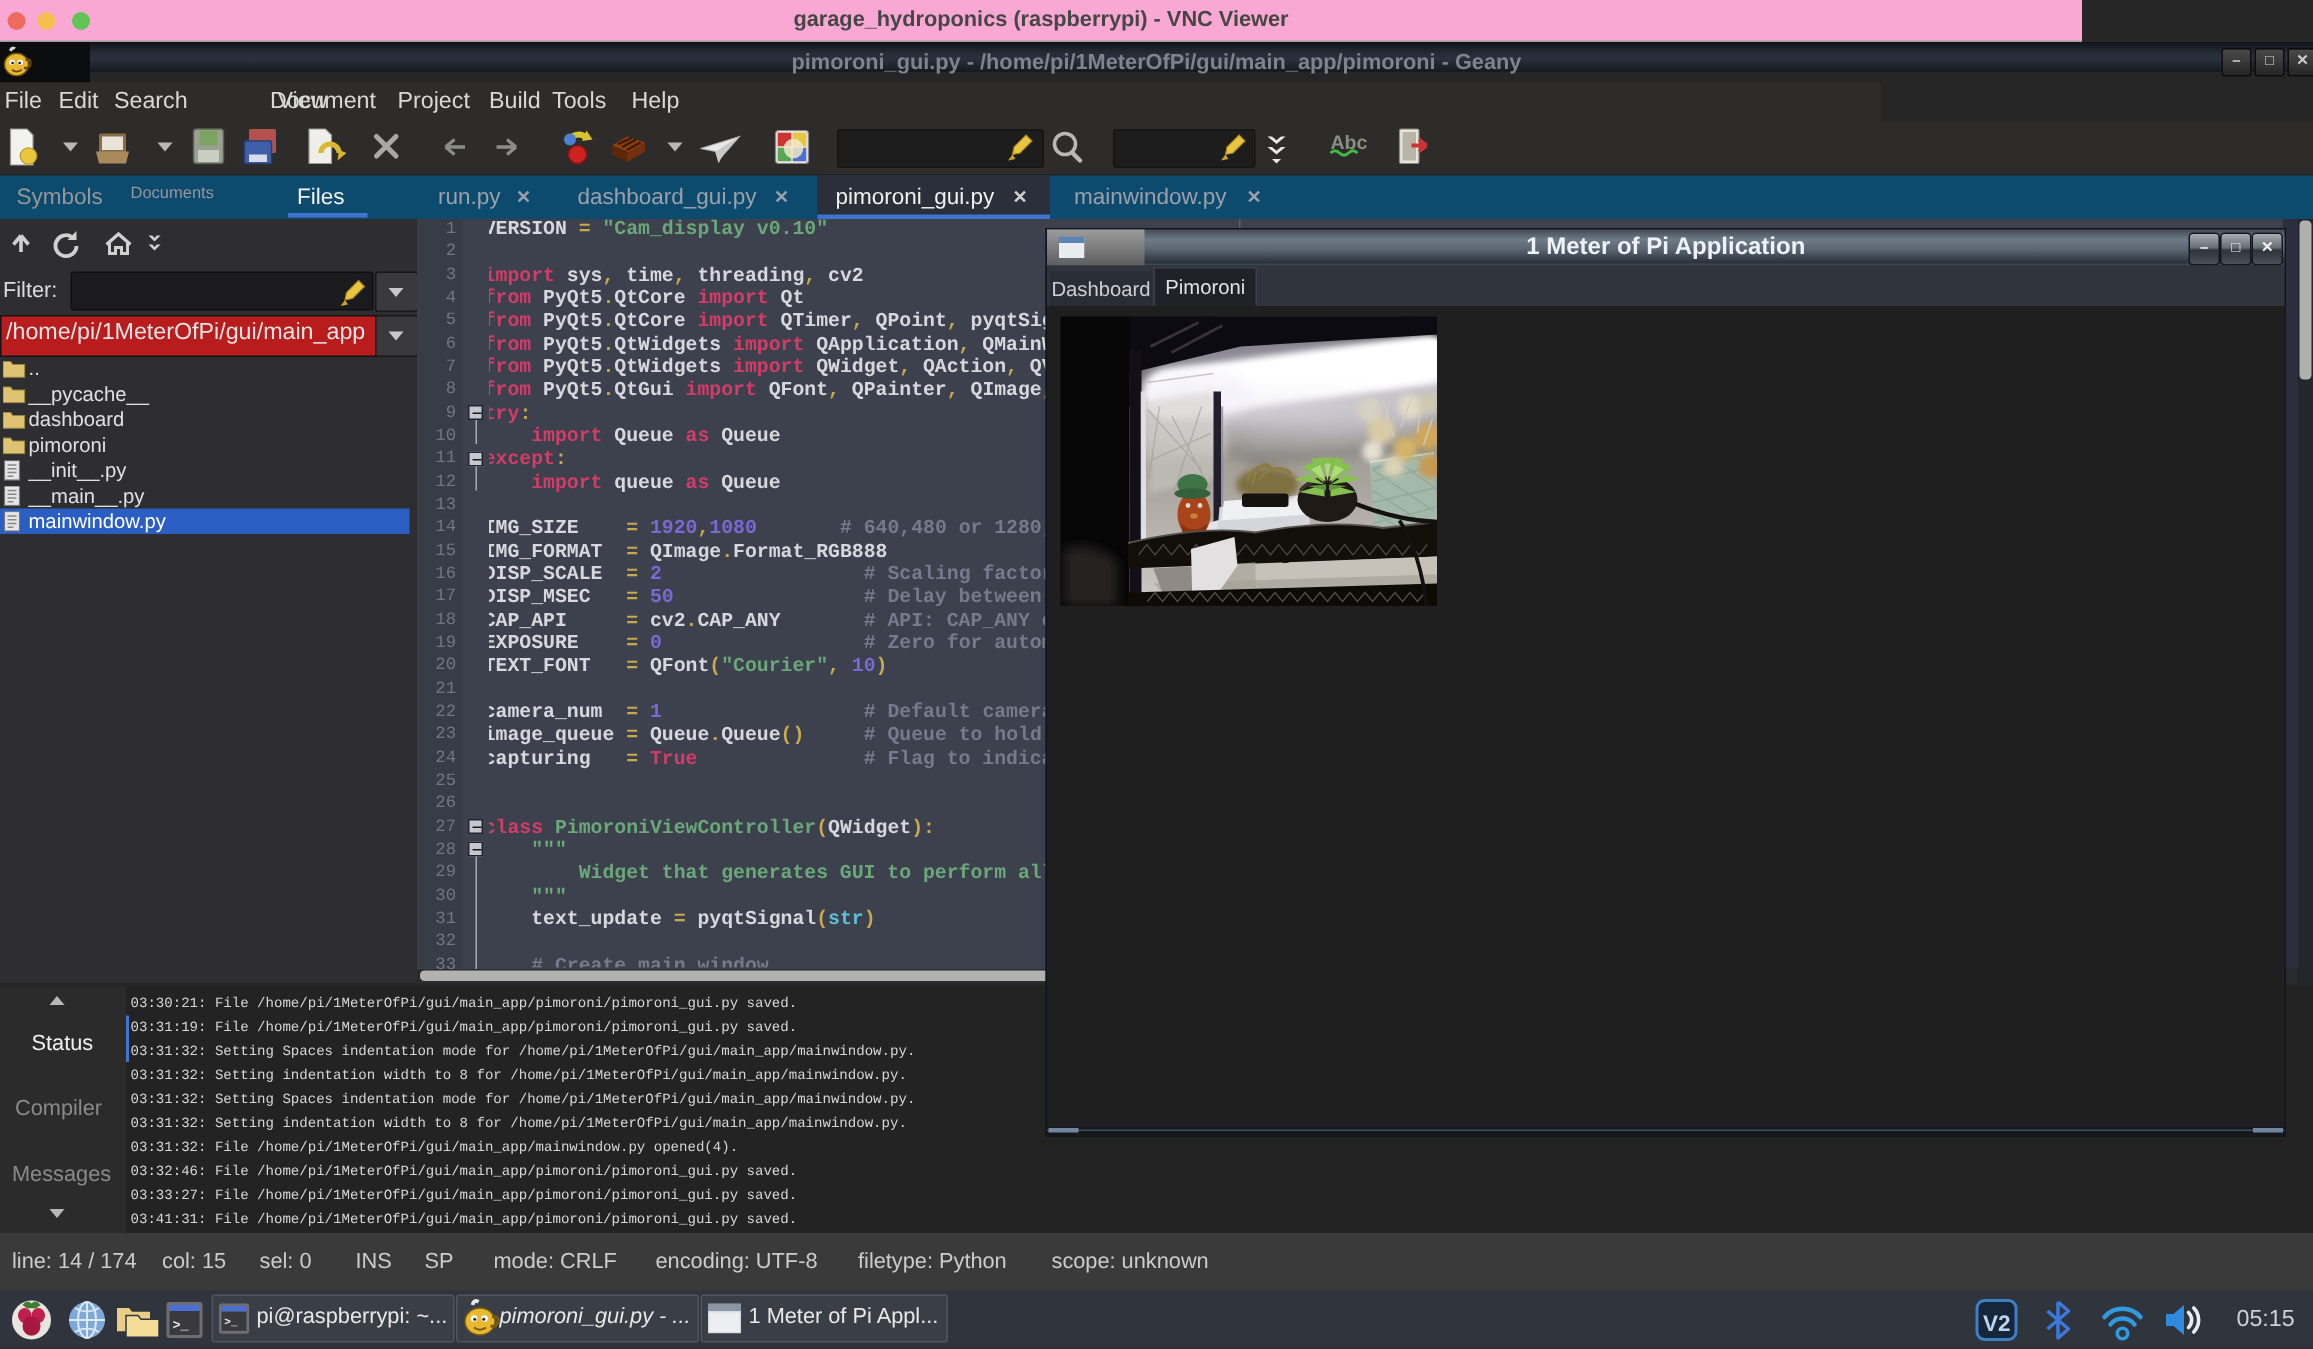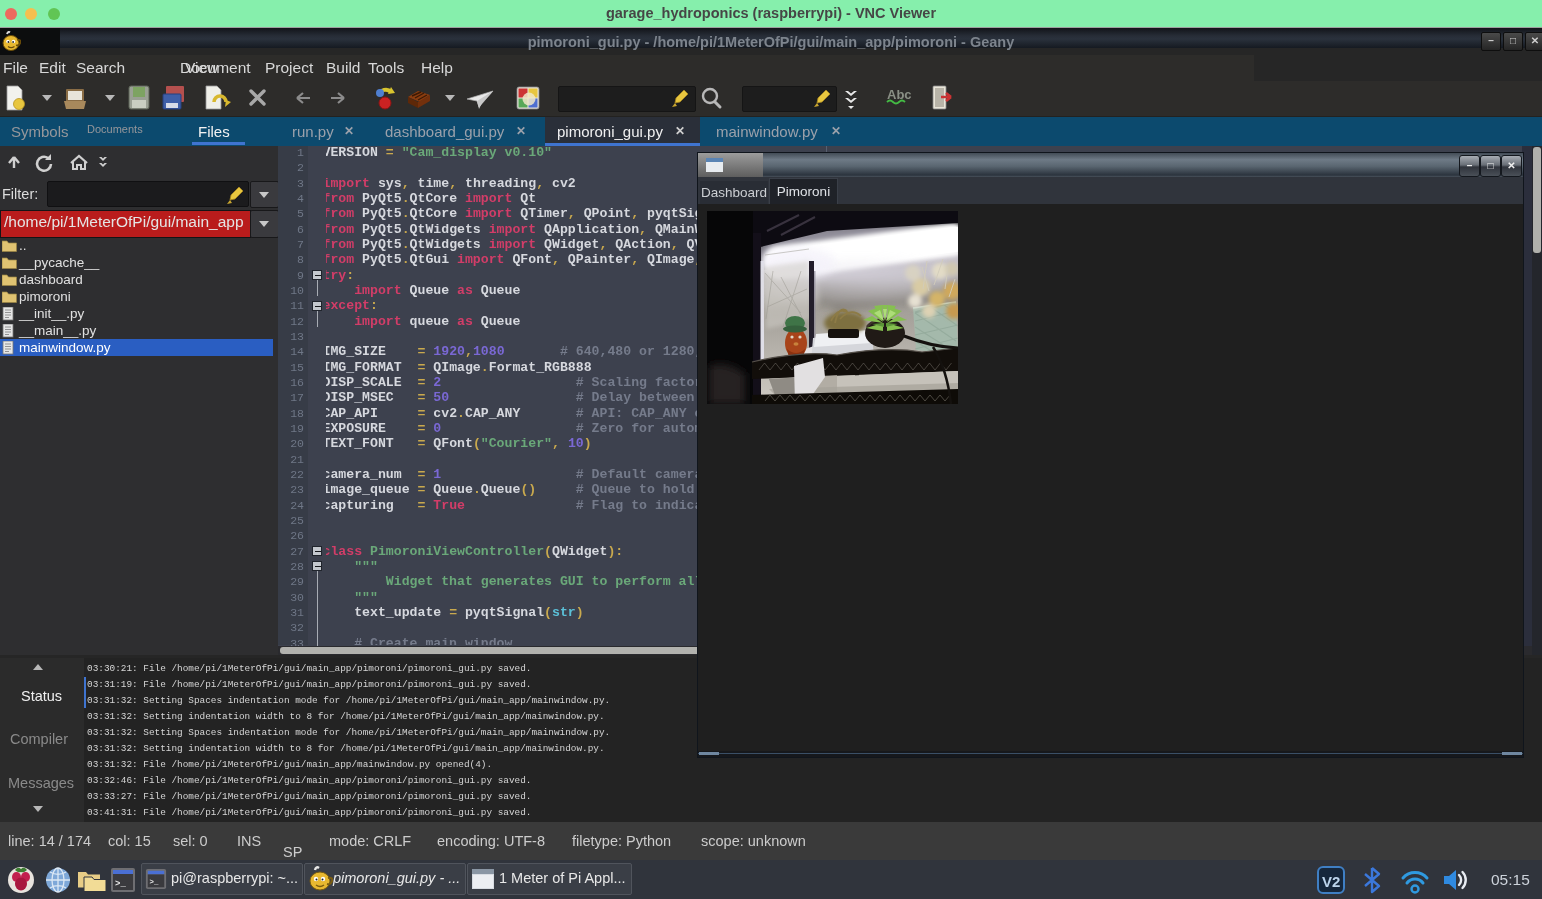--- a/index.html
+++ b/index.html
@@ -1,21 +1,21 @@
 <!DOCTYPE html>
 <html><head>
 <meta charset="utf-8">
 <style>
   html,body{margin:0;padding:0;}
   body{width:1542px;height:899px;position:relative;overflow:hidden;background:#262626;
        font-family:"Liberation Sans",sans-serif;}
   .abs{position:absolute;}
   .mono{font-family:"Liberation Mono",monospace;}
   
-  #macbar{left:0;top:0;width:1542px;height:27px;background:#86efac;border-bottom:1px solid #9e9e9e;}
+  #macbar{left:0;top:0;width:1388px;height:27px;background:#f9a8d4;border-bottom:1px solid #9e9e9e;}
   .tl{position:absolute;top:8px;width:12px;height:12px;border-radius:50%;}
   #mactitle{position:absolute;left:0;right:0;top:5px;text-align:center;font-size:14.5px;font-weight:bold;color:#464646;}
   
   #gtitle{left:0;top:28px;width:1542px;height:20px;
     background:linear-gradient(180deg,#121419 0%,#272d37 40%,#2a313c 55%,#151a21 100%);}
   #gtitle .dk{position:absolute;left:0;top:0;width:60px;height:27px;background:#0c0d0e;}
   #gtitletx{position:absolute;left:0;right:0;top:6px;text-align:center;font-size:14.5px;font-weight:bold;color:#7d848d;}
   .wbtn{position:absolute;top:4px;width:18px;height:17px;background:linear-gradient(180deg,#4a4a4a,#252525);
         border:1px solid #0e0e0e;border-radius:2px;color:#cfcfcf;font-size:10px;font-weight:bold;
         text-align:center;line-height:16px;}
@@ -410,21 +410,21 @@
 <div class="abs" style="left:1522px;top:146px;width:10px;height:500px;background:#2b2e3c;"></div>
 <div class="abs" style="left:1532px;top:146px;width:10px;height:509px;background:#24262c;">
   <div style="position:absolute;left:1px;top:1px;width:8px;height:106px;background:#b0b0ac;border-radius:3px;"></div>
 </div>
 
 <div class="abs" id="statusbar">
   <span style="left:8px;">line: 14 / 174</span>
   <span style="left:108px;">col: 15</span>
   <span style="left:173px;">sel: 0</span>
   <span style="left:237px;">INS</span>
-  <span style="left:283px;margin-top:11px;">SP</span>
+  <span style="left:283px;">SP</span>
   <span style="left:329px;">mode: CRLF</span>
   <span style="left:437px;">encoding: UTF-8</span>
   <span style="left:572px;">filetype: Python</span>
   <span style="left:701px;">scope: unknown</span>
 </div>
 
 <div class="abs" id="taskbar">
   <svg style="position:absolute;left:0;top:0;" width="140" height="39" viewBox="0 0 140 39">
 
     <circle cx="21" cy="20" r="13" fill="#e8e4de"></circle>
@@ -497,20 +497,21 @@
 
   <div style="position:absolute;left:0;top:0;width:825px;height:24px;
        background:linear-gradient(180deg,#434c56 0%,#6e7a86 28%,#5a6671 55%,#2b333d 92%,#49525c 100%);">
     <div style="position:absolute;left:0;top:0;width:65px;height:24px;
          background:linear-gradient(180deg,#9c9c9c,#5e5e5e);">
       <svg style="position:absolute;left:8px;top:5px;" width="17" height="14" viewBox="0 0 17 14">
         <rect x="0" y="0" width="17" height="14" fill="#e8ecf0"></rect>
         <rect x="0" y="0" width="17" height="4" fill="#5a84b4"></rect>
       </svg>
     </div>
+    <div style="position:absolute;left:60px;right:60px;top:3px;text-align:center;font-size:16px;font-weight:bold;color:#eef2f6;">1 Meter of Pi Application</div>
     <div class="awbtn" style="left:761px;">–</div>
     <div class="awbtn" style="left:782px;">□</div>
     <div class="awbtn" style="left:803px;">✕</div>
   </div>
 
   <div style="position:absolute;left:0;top:24px;width:825px;height:27px;background:#30343c;border-bottom:1px solid #3c424c;">
     <div style="position:absolute;left:2px;top:4px;width:68px;height:23px;background:#292d35;color:#cccfd3;font-size:13.5px;text-align:center;line-height:23px;">Dashboard</div>
     <div style="position:absolute;left:71px;top:1px;width:69px;height:26px;background:#1f2228;color:#dfe2e6;font-size:13.5px;text-align:center;line-height:25px;border:1px solid #3a3f48;border-bottom:none;box-sizing:border-box;">Pimoroni</div>
   </div>
 

